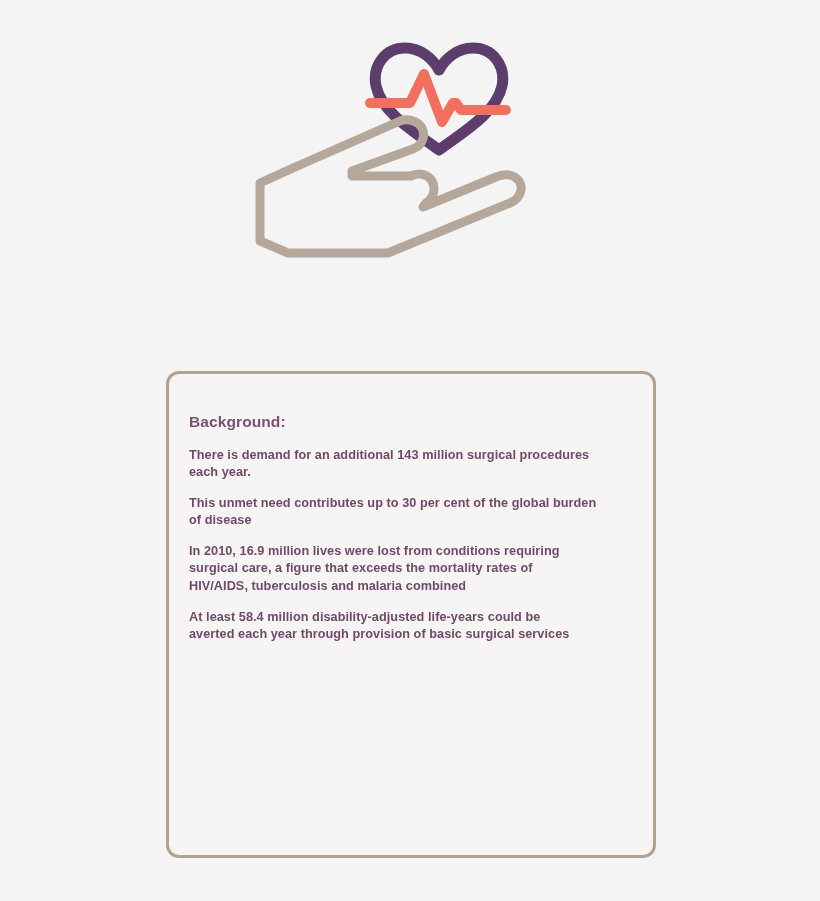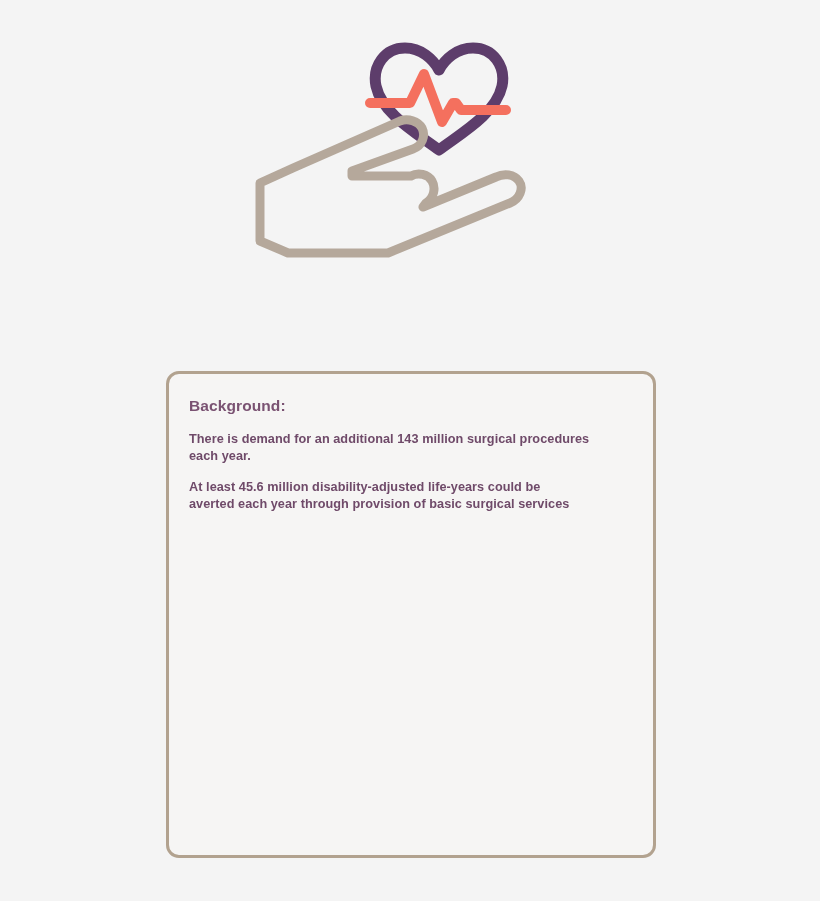--- a/index.html
+++ b/index.html
@@ -39,21 +39,21 @@
     left: 166px;
     top: 371px;
     width: 490px;
     height: 487px;
     box-sizing: border-box;
     background: #f6f5f4;
     border: 3px solid #b2a28f;
     border-radius: 13px;
   }
   #card-inner {
-    padding: 22px 22px 20px 20px;
+    padding: 38px 22px 20px 20px;
   }
   #card-heading {
     color: #7a5272;
     font-size: 15.5px;
     font-weight: bold;
     line-height: 20px;
     margin: 0 0 15px 0;
     letter-spacing: 0.1px;
   }
   .fact-list {
@@ -127,18 +127,23 @@
 </div>
 
 <div id="background-card">
   <div id="card-inner">
 
     <h2 id="card-heading">Background:</h2>
 
     <div class="fact-list">
       <p class="fact">There is demand for an additional 143 million surgical procedures
 each year.</p>
-      <p class="fact">At least 45.6 million disability-adjusted life-years could be
+      <p class="fact">This unmet need contributes up to 30 per cent of the global burden
+of disease</p>
+      <p class="fact">In 2010, 16.9 million lives were lost from conditions requiring
+surgical care, a figure that exceeds the mortality rates of
+HIV/AIDS, tuberculosis and malaria combined</p>
+      <p class="fact">At least 58.4 million disability-adjusted life-years could be
 averted each year through provision of basic surgical services</p>
     </div>
 
   </div>
 </div>
 
 </body></html>

